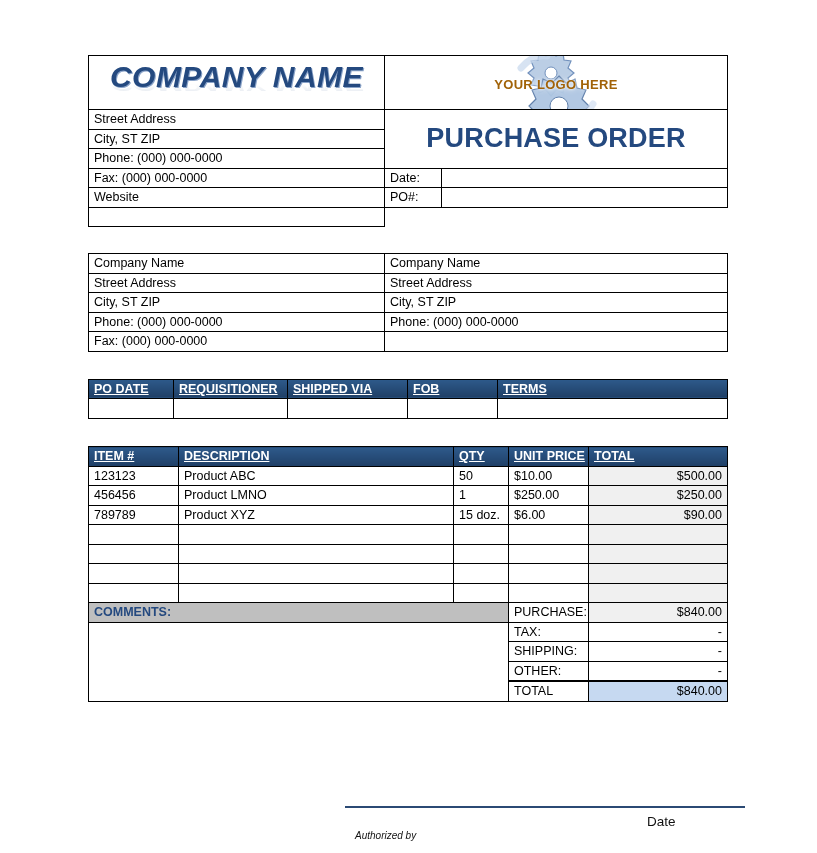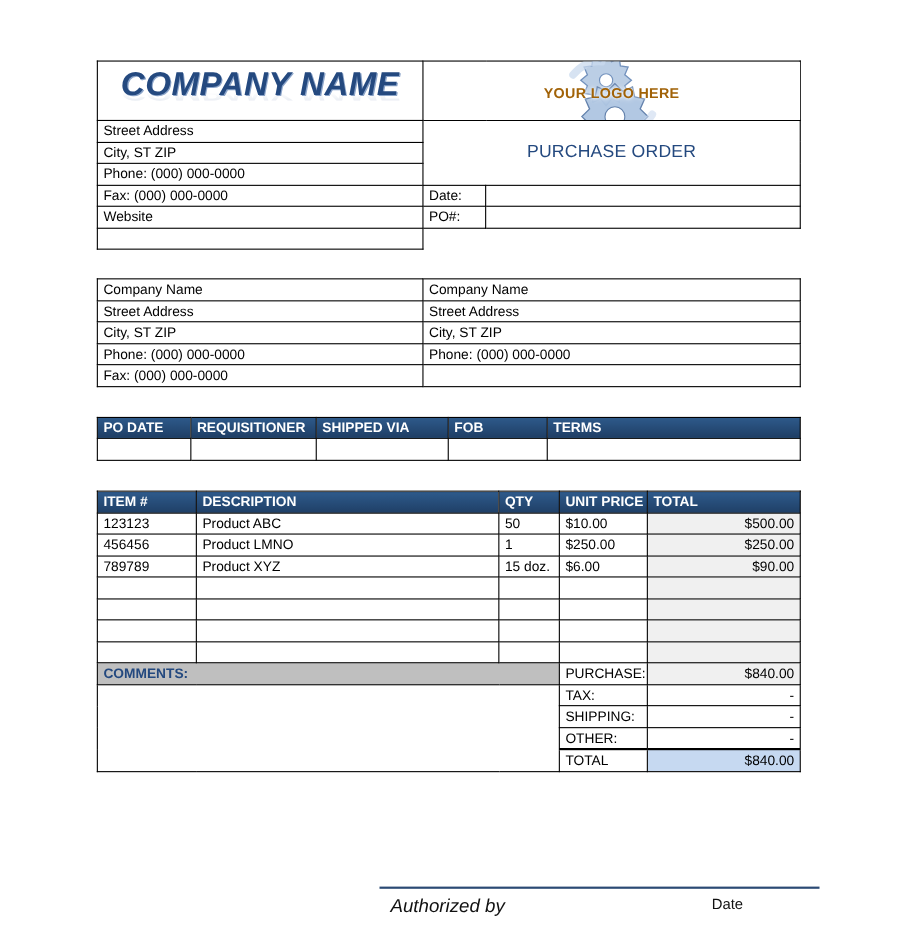--- a/index.html
+++ b/index.html
@@ -106,36 +106,37 @@
     letter-spacing: 0.3px;
     text-shadow: 0 0 3px #ffffff, 0 0 6px #ffffff;
   }
 
   .po-title-cell {
     height: 36px;
     text-align: center !important;
     vertical-align: middle;
   }
   .po-title {
-    font-size: 16px;
-    font-weight: normal;
+    font-size: 27px;
+    font-weight: bold;
     color: #24497f;
     letter-spacing: 0.2px;
   }
 
   
   .blue {
     background: #254c78 !important;
     background-image: linear-gradient(to bottom, #2e5a8b 0%, #1f3f66 100%) !important;
     color: #ffffff !important;
     font-weight: bold !important;
     font-size: 12.5px;
   }
   .blue-center {
     text-align: left;
+    text-decoration: underline;
   }
   .rowh-tall { height: 20px; }
   .c-right { text-align: right !important; }
   .shade { background: #f0f0f0 !important; }
   .blue-fill { background: #c6d9f1 !important; }
   .gray-fill {
     background: #bfbfbf !important;
     color: #24497f !important;
     font-weight: bold !important;
   }
@@ -161,22 +162,22 @@
     width: 400px;
   }
   .footer-labels {
     position: relative;
     height: 24px;
     margin-top: 6px;
   }
   .footer-auth {
     position: absolute;
     left: 10px;
-    top: 0;
-    font-size: 17px;
+    top: 16px;
+    font-size: 10px;
     font-style: italic;
     color: #111111;
   }
   .footer-date {
     position: absolute;
     left: 302px;
     top: 0;
     font-size: 13.5px;
     color: #111111;
   }

